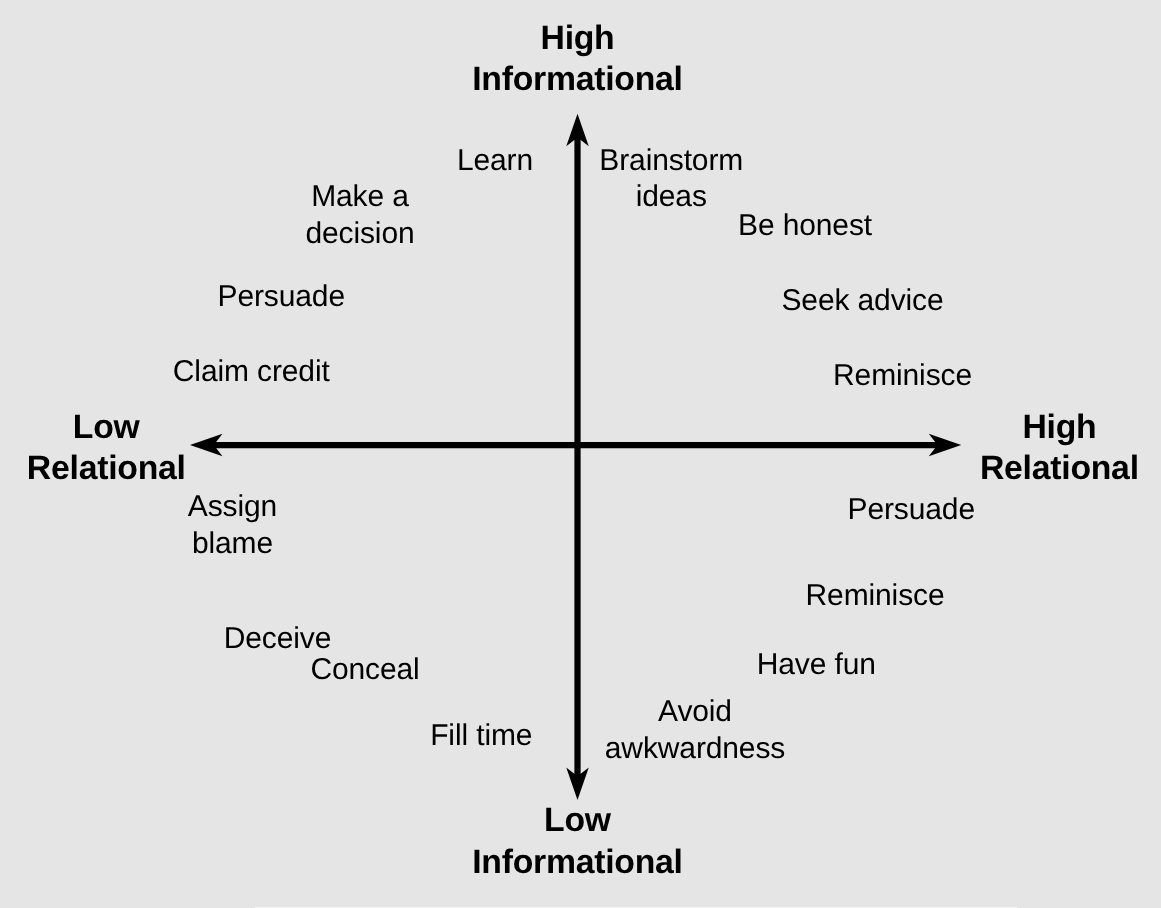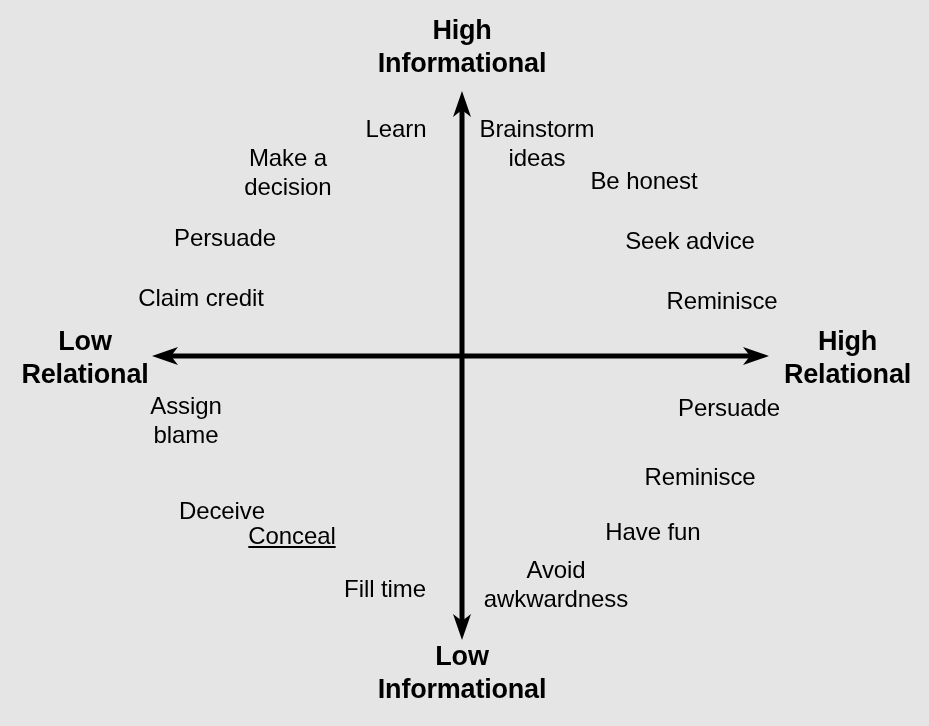--- a/index.html
+++ b/index.html
@@ -95,21 +95,21 @@
   <div class="item-label" style="left:564px; top:166px; width:160px;">Be honest</div>
 
   <div class="item-label" style="left:600px; top:226px; width:180px;">Seek advice</div>
 
   <div class="item-label" style="left:642px; top:286px; width:160px;">Reminisce</div>
 
   <div class="item-label" style="left:106px; top:391px; width:160px;"><span>Assign</span><span>blame</span></div>
 
   <div class="item-label" style="left:142px; top:496px; width:160px;">Deceive</div>
 
-  <div class="item-label" style="left:212px; top:521px; width:160px;text-decoration:underline;">Conceal</div>
+  <div class="item-label" style="left:212px; top:521px; width:160px;">Conceal</div>
 
   <div class="item-label" style="left:305px; top:574px; width:160px;">Fill time</div>
 
   <div class="item-label" style="left:649px; top:393px; width:160px;">Persuade</div>
 
   <div class="item-label" style="left:620px; top:462px; width:160px;">Reminisce</div>
 
   <div class="item-label" style="left:573px; top:517px; width:160px;">Have fun</div>
 
   <div class="item-label" style="left:466px; top:555px; width:180px;"><span>Avoid</span><span>awkwardness</span></div>

